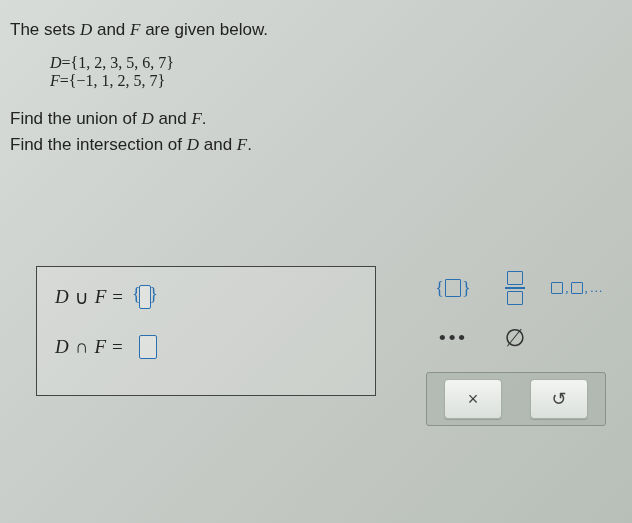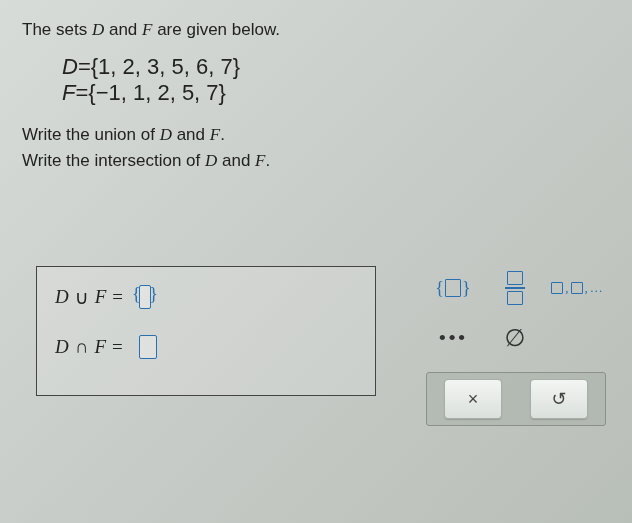--- a/index.html
+++ b/index.html
@@ -7,32 +7,32 @@
     padding: 0;
     width: 632px;
     height: 523px;
     background: linear-gradient(135deg, #d8dcd8 0%, #c8ccc8 50%, #b8beb8 100%);
     font-family: Arial, Helvetica, sans-serif;
     color: #222;
     overflow: hidden;
     position: relative;
   }
   .content {
-    padding: 20px 22px;
+    padding: 20px 10px;
   }
   .intro {
     font-size: 17px;
     margin-bottom: 14px;
   }
   .intro .mv { font-style: italic; font-family: 'Times New Roman', serif; }
   .sets {
     margin-left: 40px;
     margin-bottom: 16px;
-    font-family: Liberation Sans, sans-serif;
-    font-size: 22px;
+    font-family: Liberation Serif, serif;
+    font-size: 16px;
   }
   .sets .mv { font-style: italic; }
   .instr {
     font-size: 17px;
     line-height: 1.5;
   }
   .instr .mv { font-style: italic; font-family: 'Times New Roman', serif; }
 
   .workarea {
     position: absolute;
@@ -182,24 +182,24 @@
     <div>
       <span class="mv">D</span><span>=</span><span>{1, 2, 3, 5, 6, 7}</span>
     </div>
     <div>
       <span class="mv">F</span><span>=</span><span>{−1, 1, 2, 5, 7}</span>
     </div>
   </div>
 
   <div class="instr">
     <div>
-      <span>Write the union of </span><span class="mv">D</span><span> and </span><span class="mv">F</span><span>.</span>
-    </div>
-    <div>
-      <span>Write the intersection of </span><span class="mv">D</span><span> and </span><span class="mv">F</span><span>.</span>
+      <span>Find the union of </span><span class="mv">D</span><span> and </span><span class="mv">F</span><span>.</span>
+    </div>
+    <div>
+      <span>Find the intersection of </span><span class="mv">D</span><span> and </span><span class="mv">F</span><span>.</span>
     </div>
   </div>
 </div>
 
 <div class="workarea">
   <div class="answer-box">
     <div class="row">
       <span class="mv">D</span>
       <span class="op">∪</span>
       <span class="mv">F</span>

